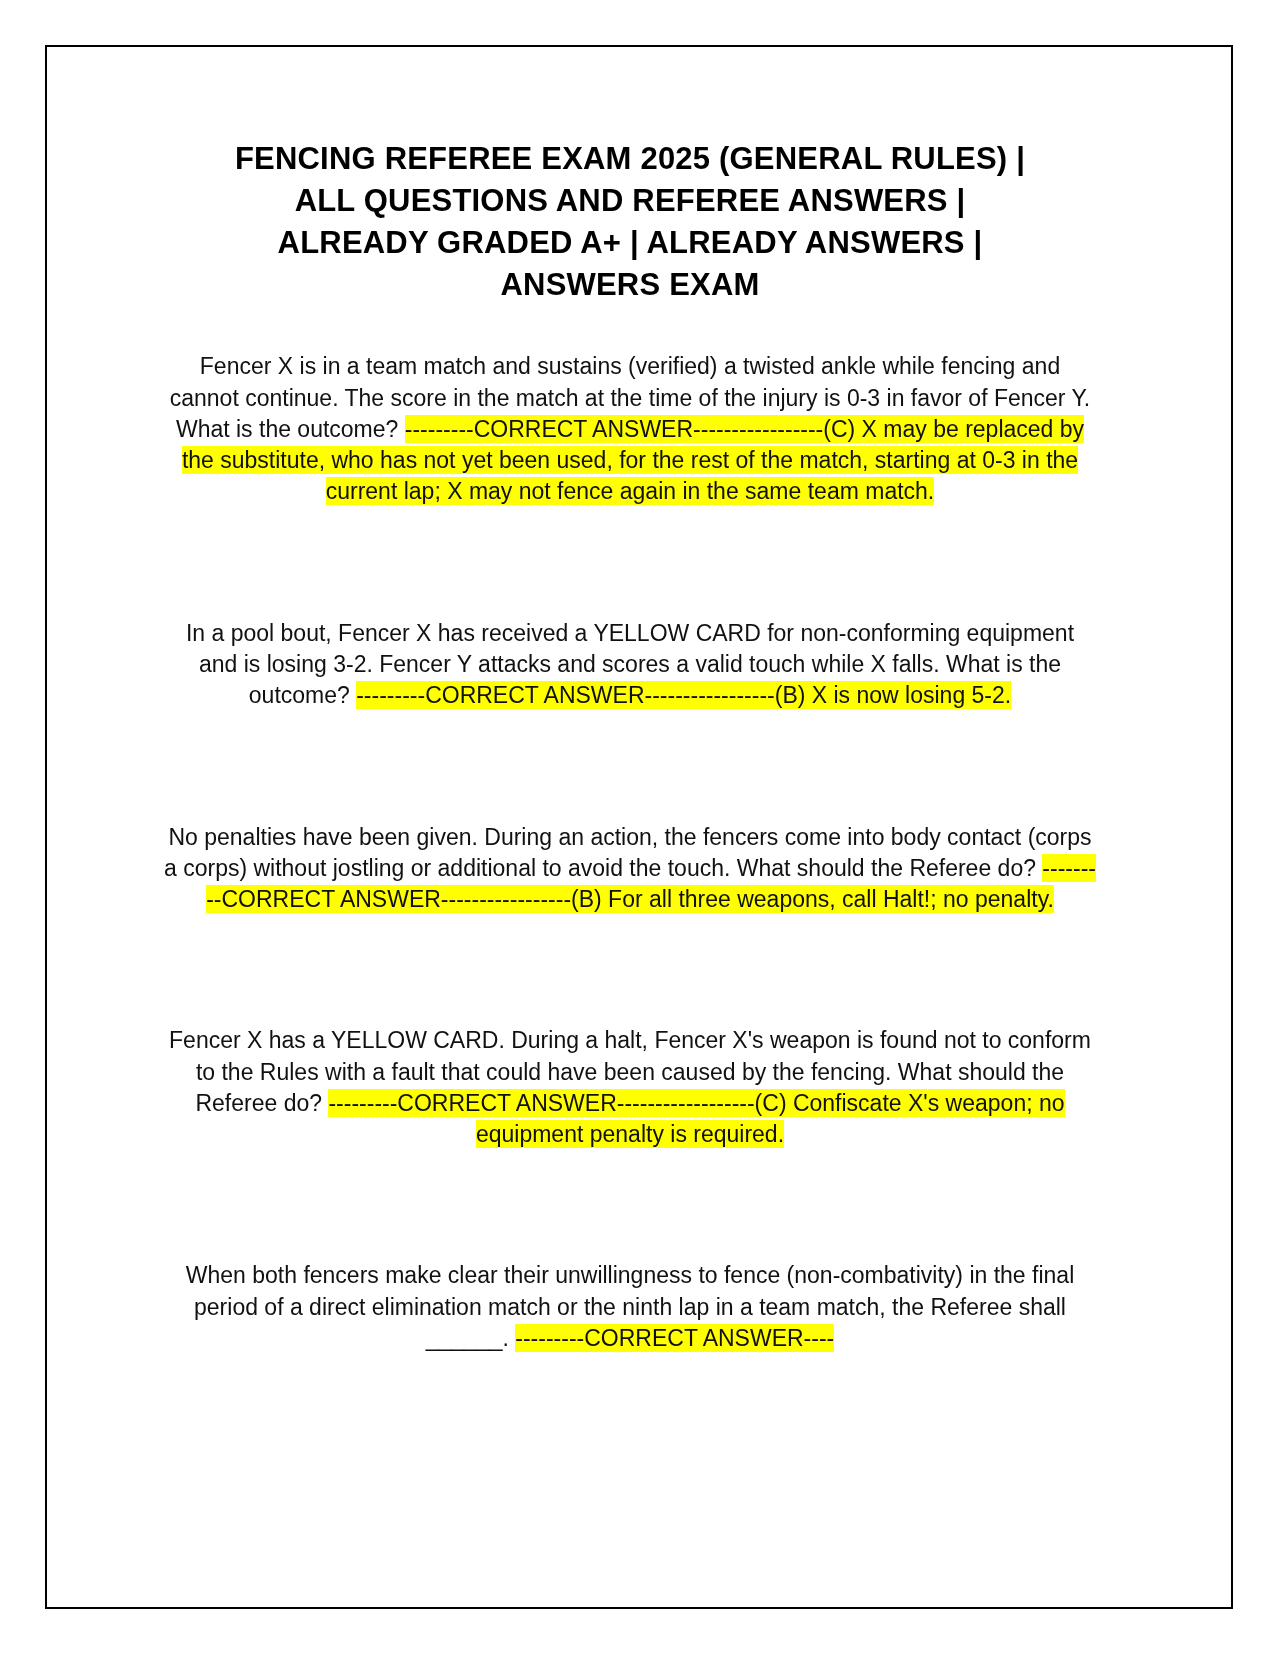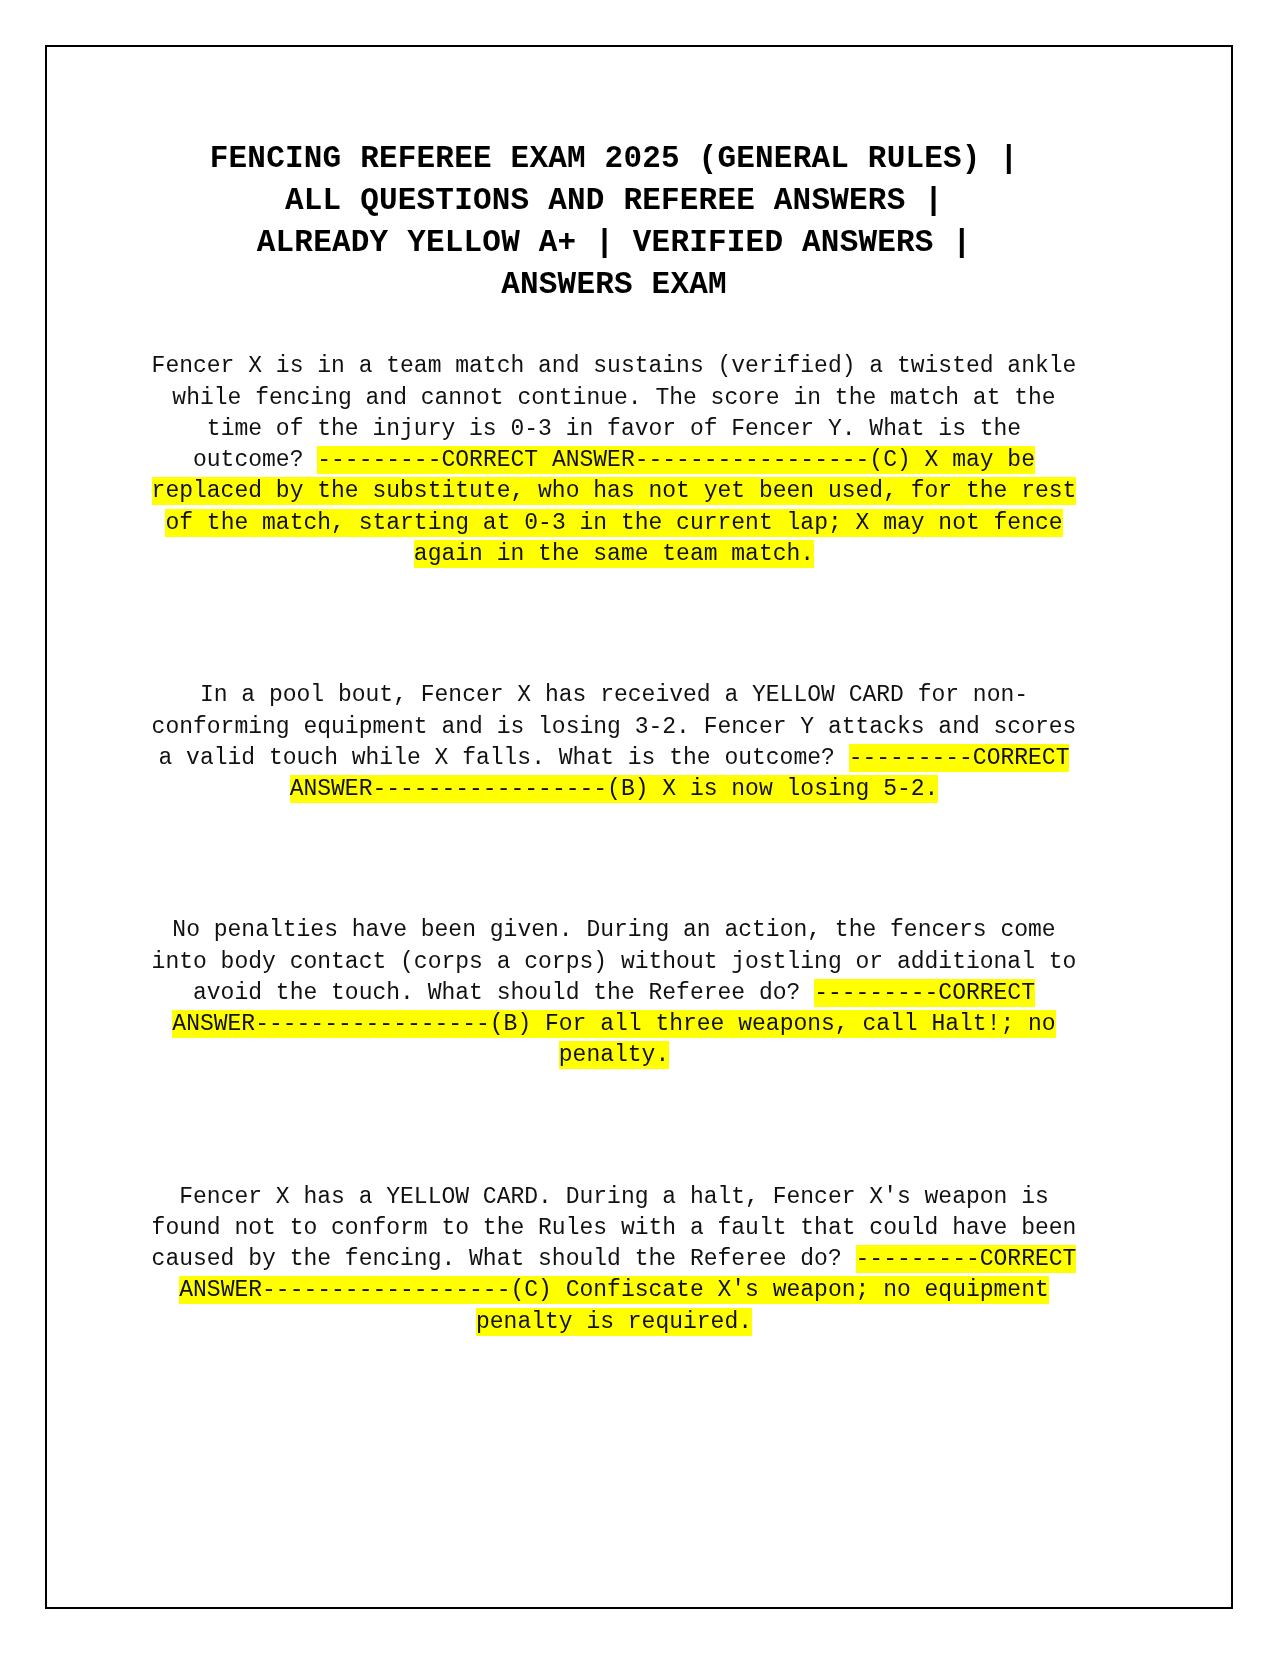--- a/index.html
+++ b/index.html
@@ -19,24 +19,23 @@
     left: 45px;
     top: 45px;
     width: 1188px;
     height: 1564px;
     border: 2px solid #000000;
     box-sizing: border-box;
     background: #ffffff;
   }
   .content {
     position: absolute;
-    left: 148px;
+    left: 164px;
     top: 138px;
     width: 932px;
-    font-family: Liberation Mono, monospace;
   }
   .doc-title {
     text-align: center;
     font-weight: bold;
     font-size: 31px;
     line-height: 1.35;
     color: #000000;
     margin: 0 0 46px 0;
     letter-spacing: 0.2px;
   }
@@ -59,26 +58,27 @@
 </head>
 <body>
 
 <div class="page-border"></div>
 
 <div class="content">
 
   <h1 class="doc-title">
     <div>FENCING REFEREE EXAM 2025 (GENERAL RULES) |</div>
     <div>ALL QUESTIONS AND REFEREE ANSWERS |</div>
-    <div>ALREADY YELLOW A+ | VERIFIED ANSWERS |</div>
+    <div>ALREADY GRADED A+ | ALREADY ANSWERS |</div>
     <div>ANSWERS EXAM</div>
   </h1>
 
   <p class="qa"><span>Fencer X is in a team match and sustains (verified) a twisted ankle while fencing and cannot continue. The score in the match at the time of the injury is 0-3 in favor of Fencer Y. What is the outcome?</span> <mark class="answer">---------CORRECT ANSWER-----------------(C) X may be replaced by the substitute, who has not yet been used, for the rest of the match, starting at 0-3 in the current lap; X may not fence again in the same team match.</mark></p>
 
   <p class="qa"><span>In a pool bout, Fencer X has received a YELLOW CARD for non-conforming equipment and is losing 3-2. Fencer Y attacks and scores a valid touch while X falls. What is the outcome?</span> <mark class="answer">---------CORRECT ANSWER-----------------(B) X is now losing 5-2.</mark></p>
 
   <p class="qa"><span>No penalties have been given. During an action, the fencers come into body contact (corps a corps) without jostling or additional to avoid the touch. What should the Referee do?</span> <mark class="answer">---------CORRECT ANSWER-----------------(B) For all three weapons, call Halt!; no penalty.</mark></p>
 
   <p class="qa"><span>Fencer X has a YELLOW CARD. During a halt, Fencer X's weapon is found not to conform to the Rules with a fault that could have been caused by the fencing. What should the Referee do?</span> <mark class="answer">---------CORRECT ANSWER------------------(C) Confiscate X's weapon; no equipment penalty is required.</mark></p>
 
+  <p class="qa"><span>When both fencers make clear their unwillingness to fence (non-combativity) in the final period of a direct elimination match or the ninth lap in a team match, the Referee shall ______.</span> <mark class="answer">---------CORRECT ANSWER----</mark></p>
 
 </div>
 
 </body></html>

